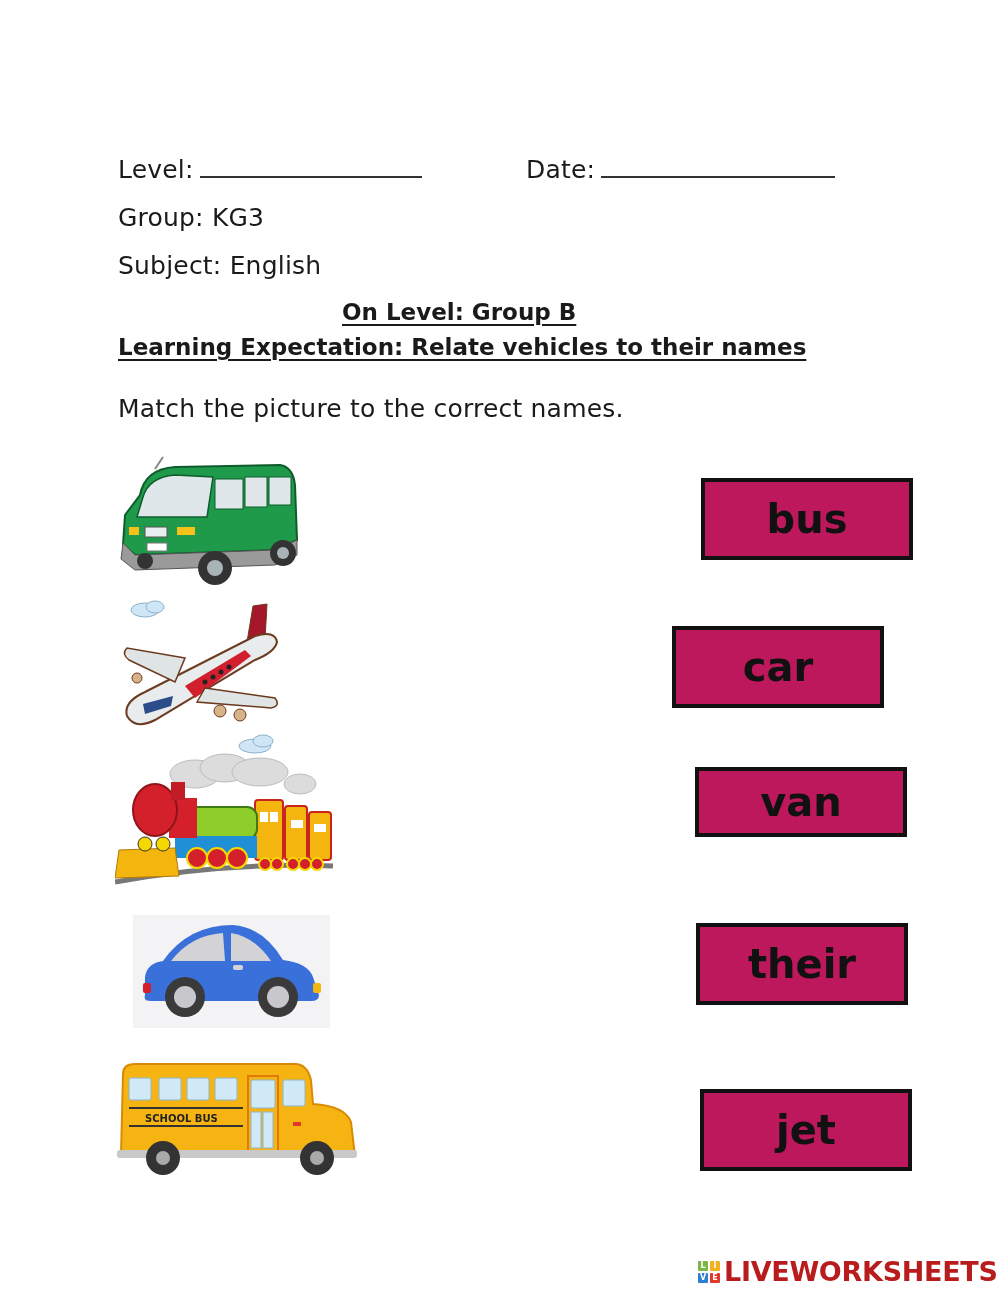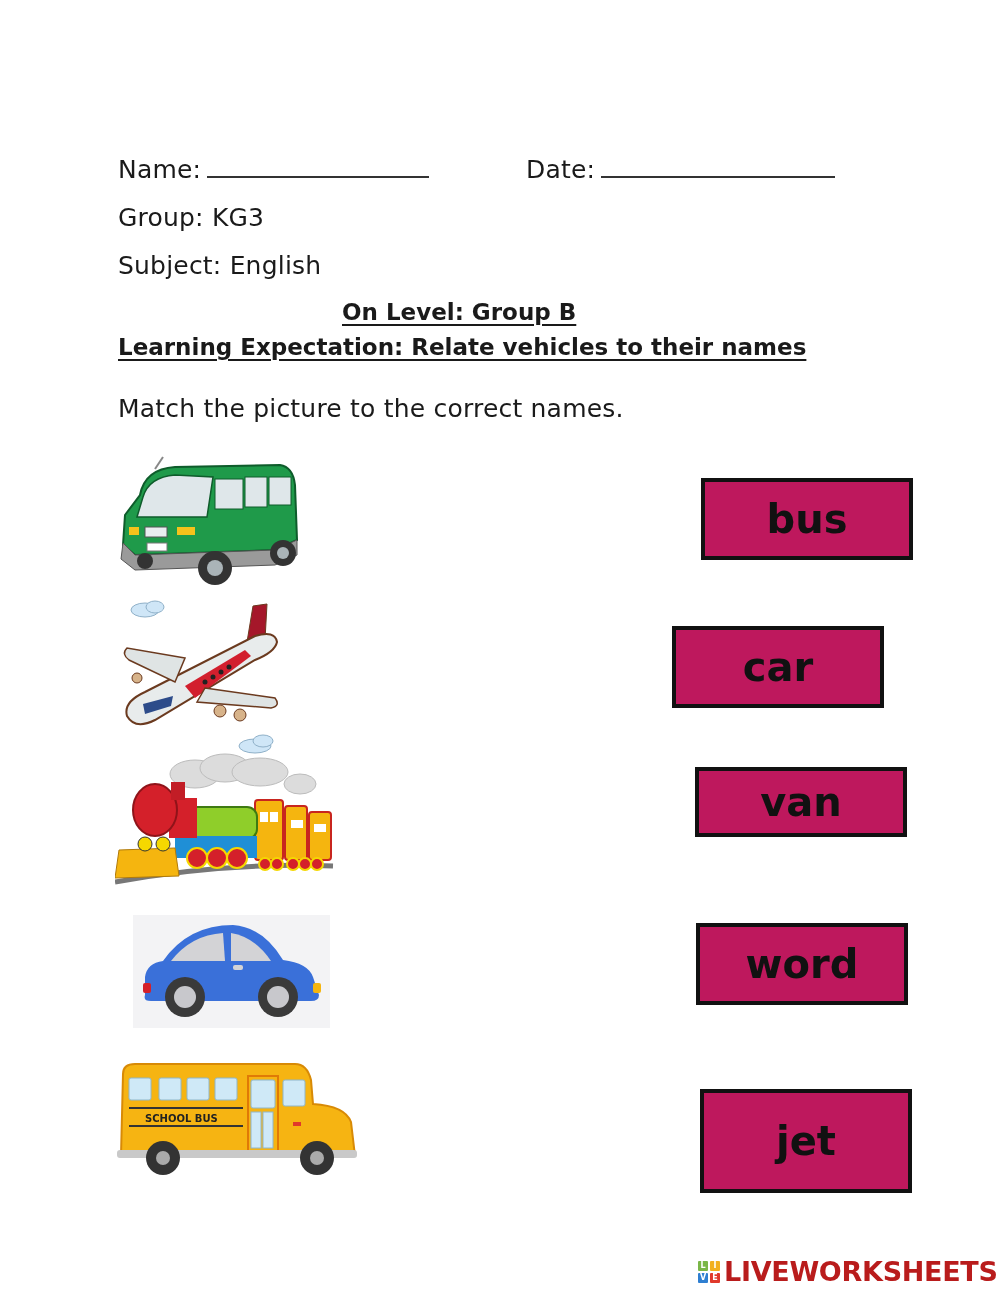--- a/index.html
+++ b/index.html
@@ -15,21 +15,21 @@
   .pic { position:absolute; }
   .logo { position:absolute; display:flex; align-items:center; }
   .logo-grid { display:grid; grid-template-columns:10px 10px; grid-template-rows:10px 10px; gap:2px; margin-right:4px; }
   .logo-grid span { display:flex; align-items:center; justify-content:center; font-size:8px; font-weight:bold; color:#fff; border-radius:1px; }
   .logo-text { font-family:"DejaVu Sans", sans-serif; font-weight:bold; font-size:27px; color:#b91c1c; letter-spacing:-0.3px; }
 </style>
 </head>
 <body>
 
 <div class="abs line-text" style="left:118px; top:155px;">
-  <span>Name:</span><span class="blank" style="width:222px;"></span>
+  <span>Level:</span><span class="blank" style="width:222px;"></span>
 </div>
 <div class="abs line-text" style="left:526px; top:155px;">
   <span>Date:</span><span class="blank" style="width:234px;"></span>
 </div>
 <div class="abs line-text" style="left:118px; top:203px;">Group: KG3</div>
 <div class="abs line-text" style="left:118px; top:251px;">Subject: English</div>
 
 <div class="abs heading" style="left:342px; top:299px;">On Level: Group B</div>
 <div class="abs heading" style="left:118px; top:334px;">Learning Expectation: Relate vehicles to their names</div>
 <div class="abs line-text" style="left:118px; top:394px;">Match the picture to the correct names.</div>
@@ -162,23 +162,23 @@
 <div class="word-box" style="left:701px; top:478px; width:212px; height:82px;">
     <span>bus</span>
   </div>
 <div class="word-box" style="left:672px; top:626px; width:212px; height:82px;">
     <span>car</span>
   </div>
 <div class="word-box" style="left:695px; top:767px; width:212px; height:70px;">
     <span>van</span>
   </div>
 <div class="word-box" style="left:696px; top:923px; width:212px; height:82px;">
-    <span>word</span>
+    <span>their</span>
   </div>
-<div class="word-box" style="left:700px; top:1089px; width:212px; height:104px;">
+<div class="word-box" style="left:700px; top:1089px; width:212px; height:82px;">
     <span>jet</span>
   </div>
 
 <div class="logo" style="left:698px; top:1256px;">
   <div class="logo-grid">
     <span style="background:#7ab648;">L</span>
     <span style="background:#f2b01e;">I</span>
     <span style="background:#2f7fd1;">V</span>
     <span style="background:#e0392b;">E</span>
   </div>

